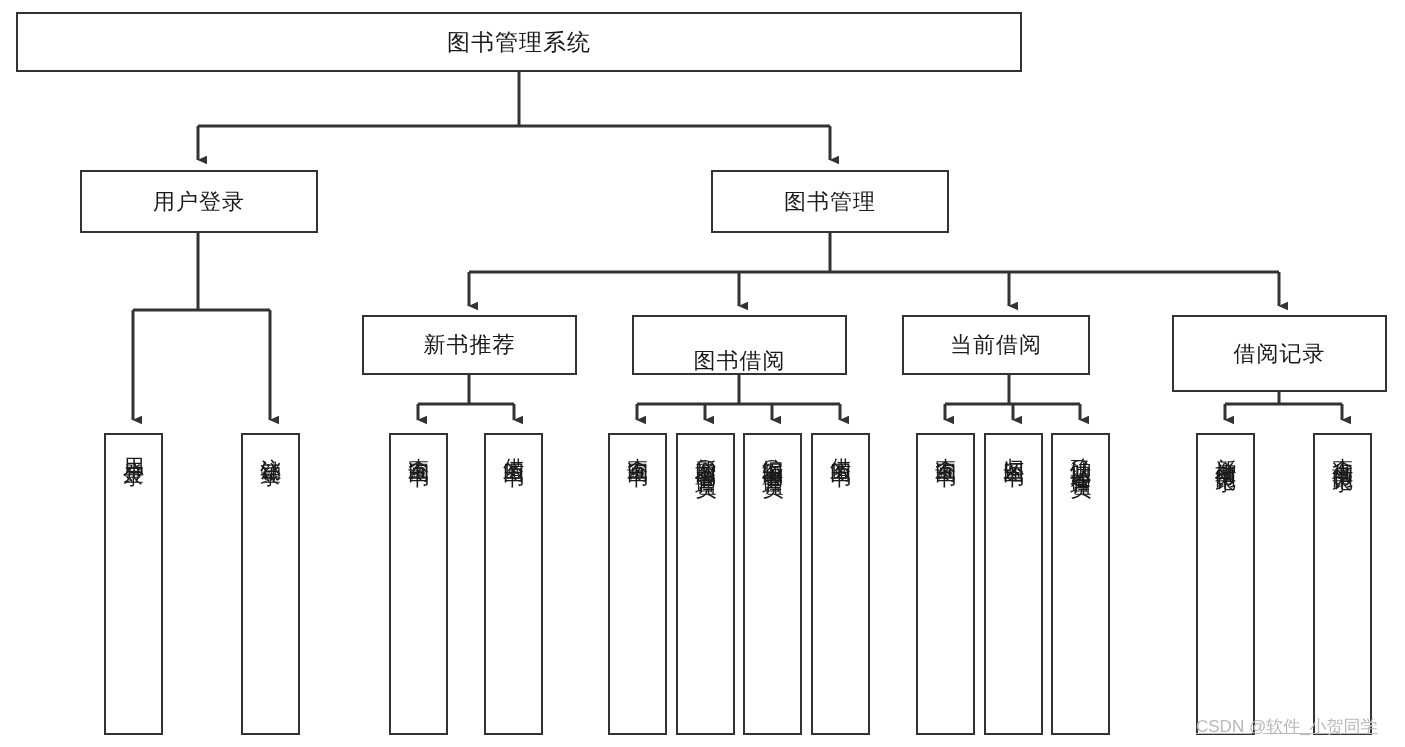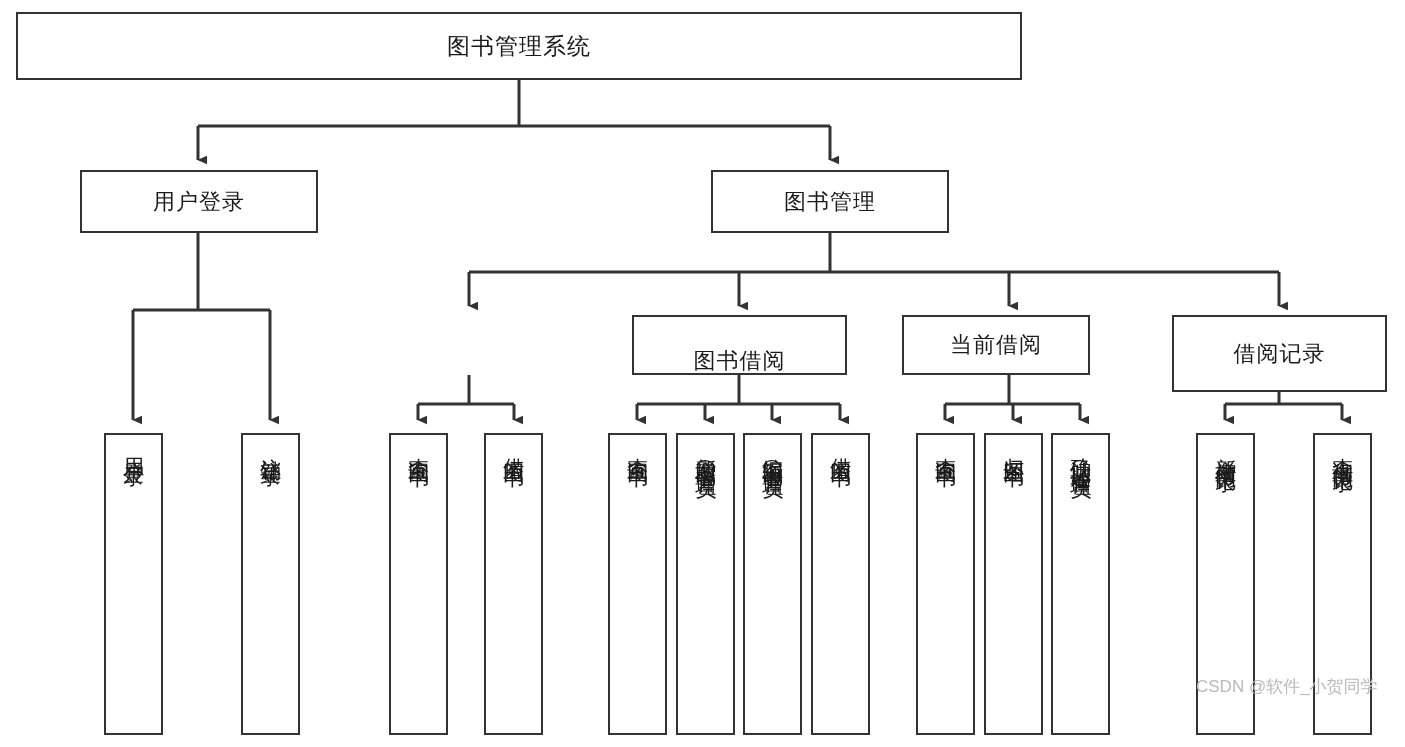--- a/index.html
+++ b/index.html
@@ -117,31 +117,34 @@
       <path d="M1080,404 L1080,420" marker-end="url(#arrowhead)"></path>
 
       <path d="M1279,375 L1279,404"></path>
       <path d="M1225,404 L1342,404"></path>
       <path d="M1225,404 L1225,420" marker-end="url(#arrowhead)"></path>
       <path d="M1342,404 L1342,420" marker-end="url(#arrowhead)"></path>
 
     </g>
   </svg>
 
-  <div class="node root" style="left:16px; top:12px; width:1006px; height:68px;">
+  <div class="node root" style="left:16px; top:12px; width:1006px; height:60px;">
     <span class="label">图书管理系统</span>
   </div>
 
   <div class="node level2" style="left:80px; top:170px; width:238px; height:63px;">
     <span class="label">用户登录</span>
   </div>
   <div class="node level2" style="left:711px; top:170px; width:238px; height:63px;">
     <span class="label">图书管理</span>
   </div>
 
+  <div class="node level3" style="left:362px; top:315px; width:215px; height:60px;">
+    <span class="label">新书推荐</span>
+  </div>
   <div class="node level3" style="left:632px; top:315px; width:215px; height:60px;align-items:flex-end;">
     <span class="label">图书借阅</span>
   </div>
   <div class="node level3" style="left:902px; top:315px; width:188px; height:60px;">
     <span class="label">当前借阅</span>
   </div>
   <div class="node level3" style="left:1172px; top:315px; width:215px; height:77px;">
     <span class="label">借阅记录</span>
   </div>
 
@@ -182,15 +185,15 @@
     <span class="label">确认归还（管理员）</span>
   </div>
 
   <div class="node leaf" style="left:1196px; top:433px; width:59px; height:302px;">
     <span class="label">新增借阅记录</span>
   </div>
   <div class="node leaf" style="left:1313px; top:433px; width:59px; height:302px;">
     <span class="label">查询借阅记录</span>
   </div>
 
-  <div class="watermark" style="left:1196px; top:675px;">CSDN @软件_小贺同学</div>
+  <div class="watermark" style="left:1196px; top:715px;text-decoration:underline;">CSDN @软件_小贺同学</div>
 
 </div>
 
 </body></html>

